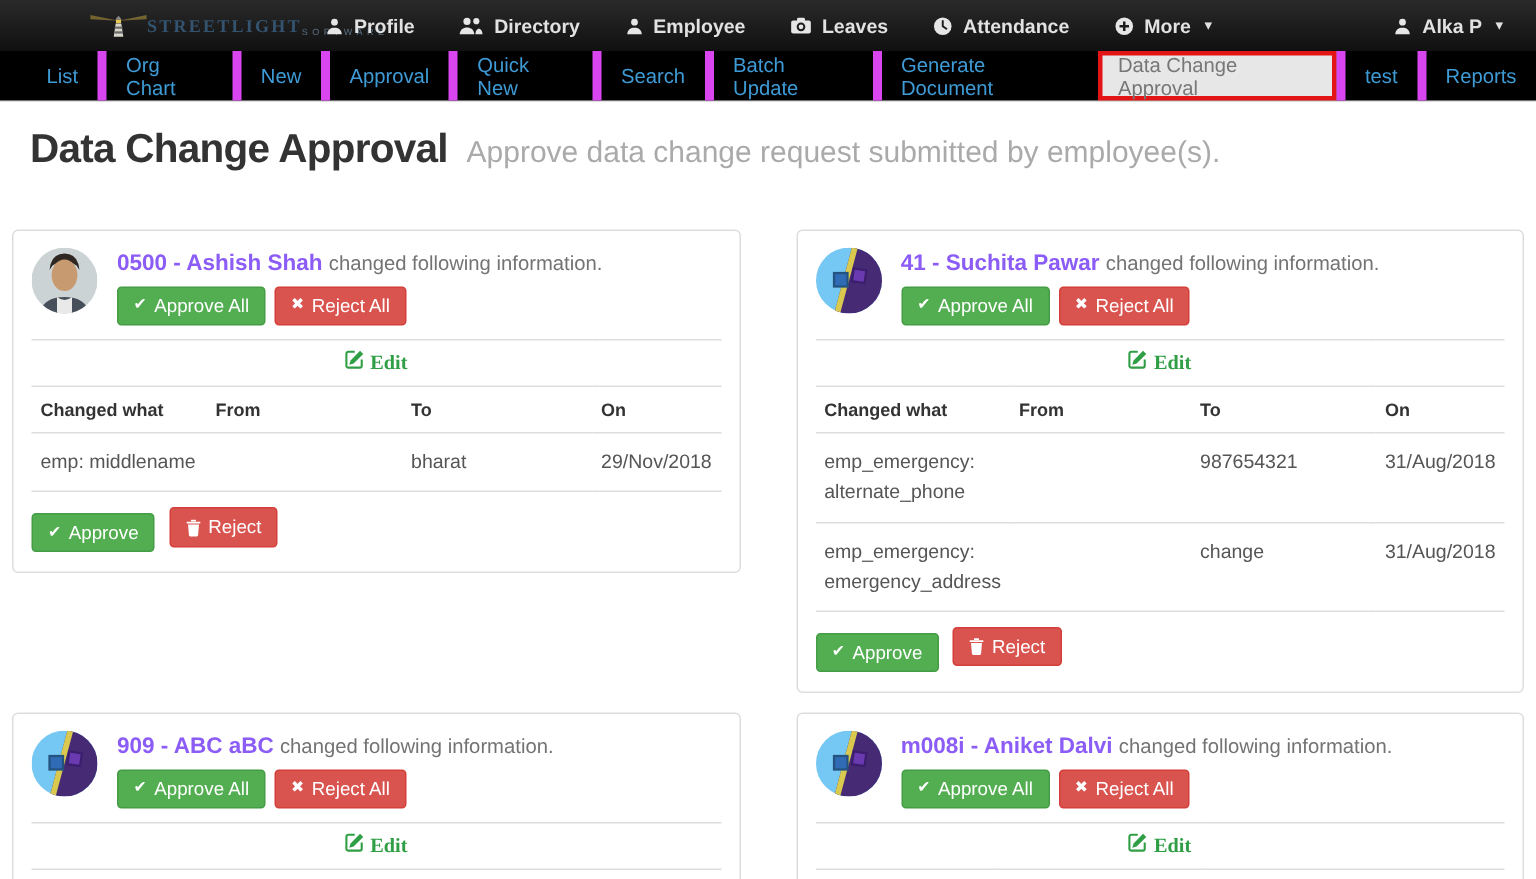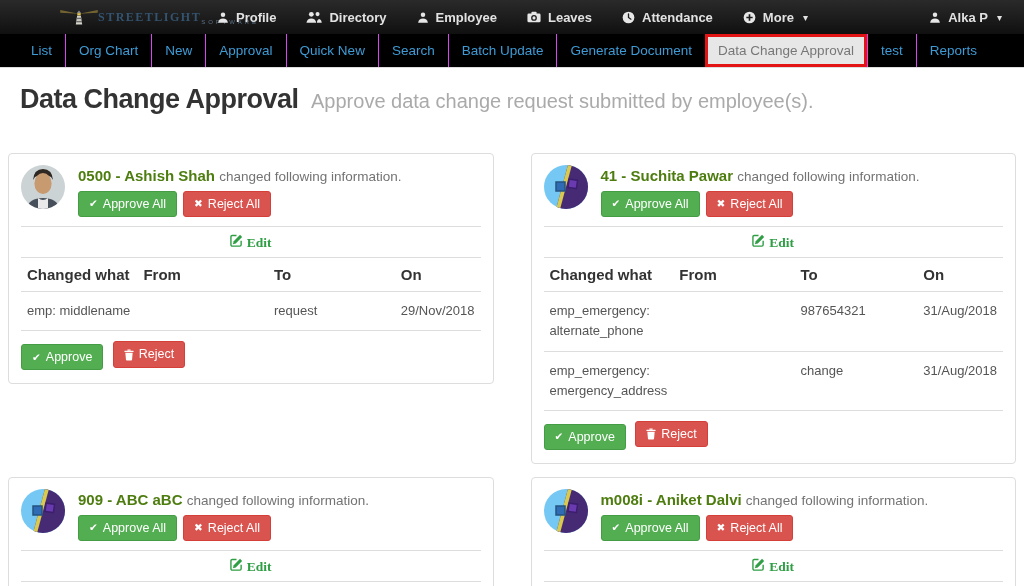--- a/index.html
+++ b/index.html
@@ -20,56 +20,56 @@
   .topnav-item .lbl, .user-menu .lbl { color:#e2e2e2; font-size:13px; font-weight:bold; }
   .nav-ic { display:flex; align-items:center; }
   .caret { color:#e2e2e2; font-size:10px; margin-left:2px; }
   .user-menu { margin-left:auto; display:flex; align-items:center; gap:7px;
     padding:0 8px; height:100%; cursor:pointer; }
 
   
   .tabbar { height:34px; background:#000000; border-bottom:1px solid #dedede;
     display:flex; align-items:stretch; padding-left:18px; }
   .tab { display:flex; align-items:center; padding:0 13px; font-size:13.5px;
-    color:#3e9bd5; text-decoration:none; cursor:pointer; border-left:1px solid #d946ef; }
+    color:#3e9bd5; text-decoration:none; cursor:pointer; border-left:6px solid #d946ef; }
   .tab:first-child { border-left:none; }
   .tab.active { background:#e7e7e7; color:#777; }
   .tab.annotated { border:3px solid #e21414; padding:0 10px; }
 
   
   .page-header { margin:16px 20px 0 20px; }
   .page-title { display:inline; font-size:27px; font-weight:bold; color:#333; letter-spacing:-0.5px; }
   .page-subtitle { font-size:20px; color:#aaa; margin-left:8px; }
 
   
   .cards { display:grid; grid-template-columns:1fr 1fr; gap:13px 37px;
     align-items:start; padding:0 8px; margin-top:38px; }
   .card { background:#fff; border:1px solid #ddd; border-radius:4px; }
   .card-header { display:flex; padding:11px 12px 0 12px; }
   .avatar { width:44px; height:44px; border-radius:50%; overflow:hidden; flex:none;
     margin-right:13px; }
   .avatar svg { display:block; }
   .head-line { font-size:15px; margin-top:2px; }
-  .emp-name { color:#4d7c0f; font-weight:bold; text-decoration:none; cursor:pointer; }
+  .emp-name { color:#8b5cf6; font-weight:bold; text-decoration:none; cursor:pointer; }
   .head-suffix { color:#737373; font-size:13.5px; }
   .head-buttons { margin-top:7px; display:flex; gap:6px; }
 
   .btn { display:inline-flex; align-items:center; gap:5px; border-radius:3px;
     font-size:12.5px; color:#fff; padding:4px 10px; cursor:pointer;
     font-family:inherit; line-height:1.3; }
   .btn .glyph { font-size:10.5px; }
   .btn-green { background:#53ae52; border:1px solid #449d44; }
   .btn-red { background:#d9534f; border:1px solid #d43f3a; }
 
   table.changes { width:calc(100% - 24px); margin:9px 12px 12px 12px;
     border-collapse:collapse; border-top:1px solid #ddd; }
   .edit-row td { text-align:center; padding:6px 4px; border-bottom:1px solid #ddd;font-family:Liberation Serif, serif; }
   .edit-link { color:#2f9e44; font-weight:bold; font-size:13.5px; text-decoration:none;
     cursor:pointer; display:inline-flex; align-items:center; gap:4px; }
-  .hdr-row th { text-align:left; font-size:15px; color:#333; padding:8px 6px;
+  .hdr-row th { text-align:left; font-size:12px; color:#333; padding:8px 6px;
     border-bottom:1px solid #ddd; font-weight:bold; }
   .data-row td { font-size:13px; color:#555; padding:9px 6px; border-bottom:1px solid #ddd;
     vertical-align:top; line-height:1.55; }
   .c1 { width:26%; } .c2 { width:30%; } .c3 { width:29%; } .c4 { width:15%; }
   .btns-row td { padding:10px 0 1px 0; }
   .btns-row .btn { margin-right:5px; }
   .btn .ic { display:flex; align-items:center; }
 </style>
 </head>
 <body>
@@ -227,21 +227,21 @@
       <tr class="hdr-row">
         <th class="c1">Changed what</th>
         <th class="c2">From</th>
         <th class="c3">To</th>
         <th class="c4">On</th>
       </tr>
 
   <tr class="data-row">
     <td class="c1">emp: middlename</td>
     <td class="c2"></td>
-    <td class="c3">request</td>
+    <td class="c3">bharat</td>
     <td class="c4">29/Nov/2018</td>
   </tr>
 <tr class="btns-row">
         <td colspan="4">
           <button class="btn btn-green">
             <span class="glyph">✔</span>
             <span class="blbl">Approve</span>
           </button>
           <button class="btn btn-red">
             <span class="ic">

